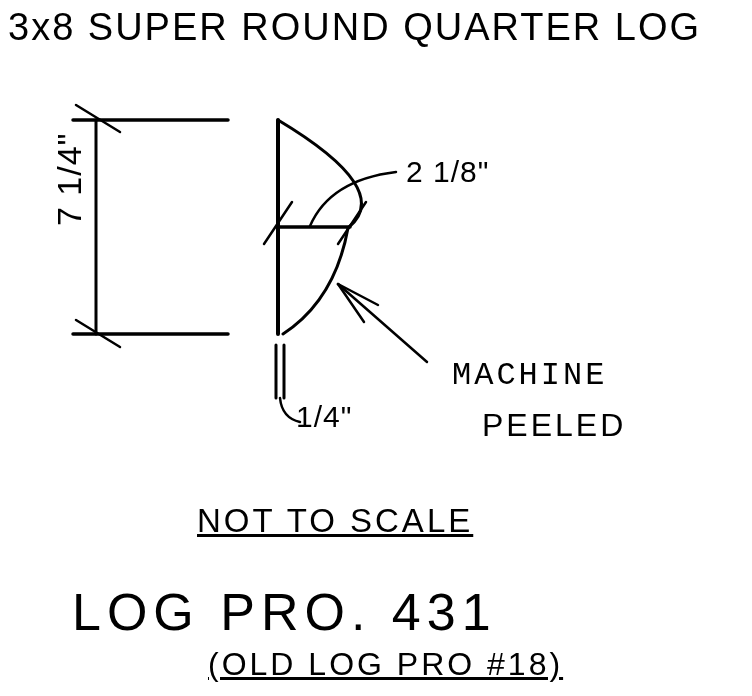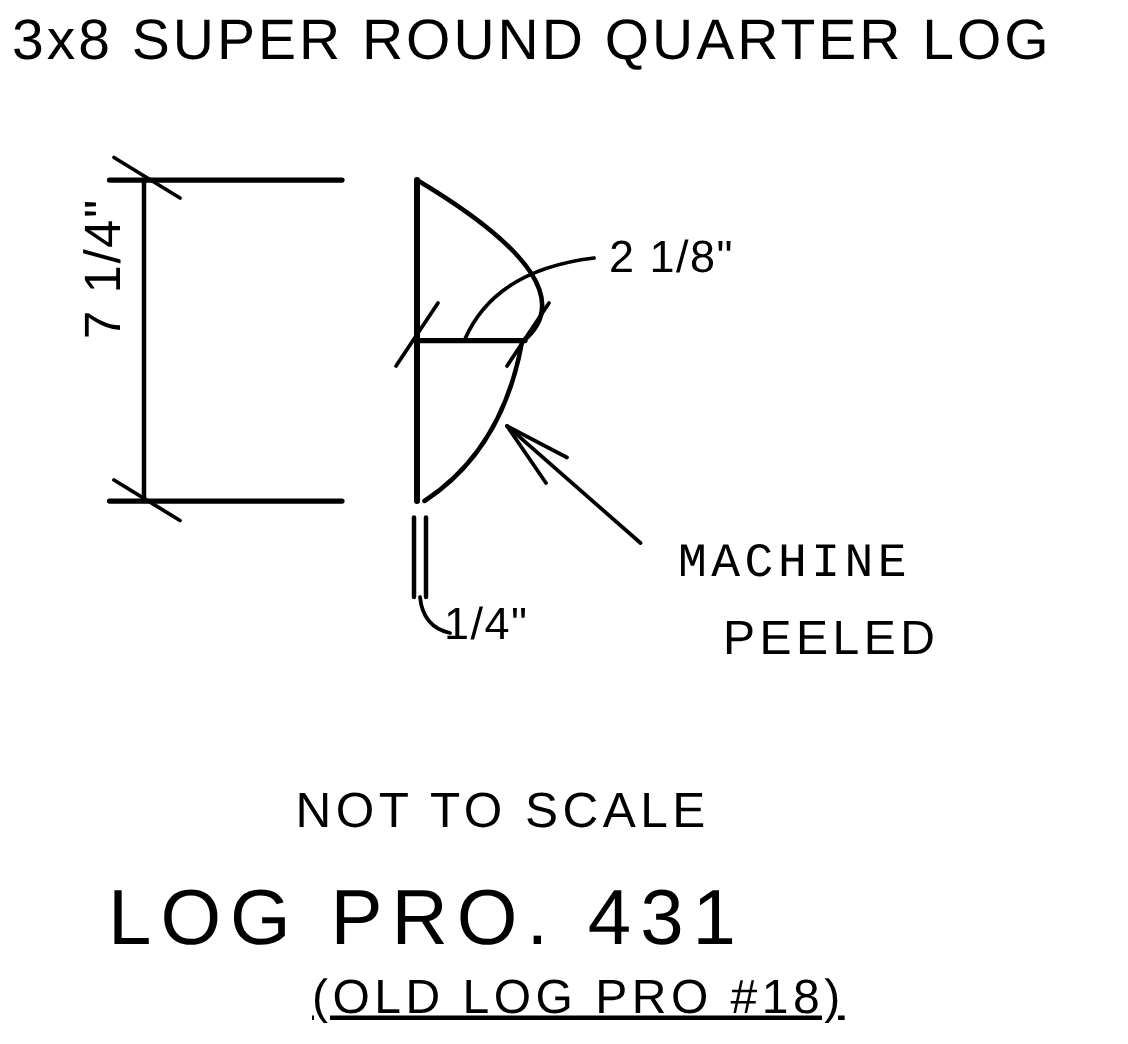--- a/index.html
+++ b/index.html
@@ -4,21 +4,21 @@
   <style>
     html, body { margin: 0; padding: 0; background: #ffffff; }
     body { width: 752px; height: 696px; position: relative; overflow: hidden; }
     .txt { position: absolute; color: #000; font-family: "Liberation Sans", sans-serif; white-space: nowrap; letter-spacing: 1px; }
     #title { left: 8px; top: 6px; font-size: 38px; letter-spacing: 2px; }
     #dim-height { left: 50px; top: 226px; font-size: 34px; transform-origin: 0 0; transform: rotate(-90deg); }
     #dim-width { left: 406px; top: 155px; font-size: 30px; }
     #dim-gap { left: 296px; top: 400px; font-size: 30px; }
     #note-line1 { left: 452px; top: 357px; font-size: 32px; letter-spacing: 3px; font-family: Liberation Mono, monospace; }
     #note-line2 { left: 452px; top: 407px; font-size: 32px; letter-spacing: 3px; margin-left: 30px; }
-    #scale-note { left: 197px; top: 521px; font-size: 33px; letter-spacing: 3px; }
+    #scale-note { left: 197px; top: 502px; font-size: 33px; letter-spacing: 3px; text-decoration: underline; }
     #product-name { left: 72px; top: 582px; font-size: 52px; letter-spacing: 6px; }
     #old-name { left: 208px; top: 646px; font-size: 32px; letter-spacing: 3px; text-decoration: underline; }
     svg { position: absolute; left: 0; top: 0; }
   </style>
 </head>
 <body>
 
 <div class="txt" id="title">3x8 SUPER ROUND QUARTER LOG</div>
 
 <svg width="752" height="696" viewBox="0 0 752 696">

